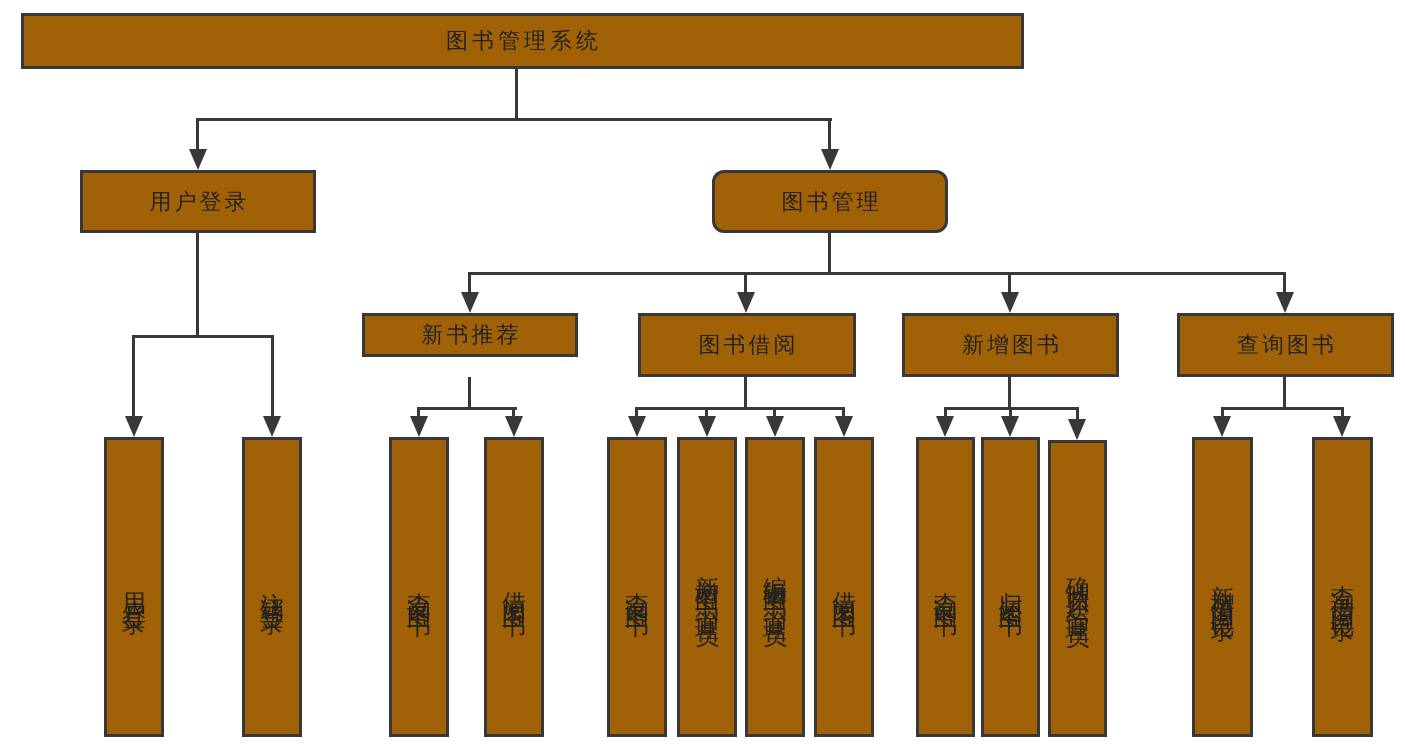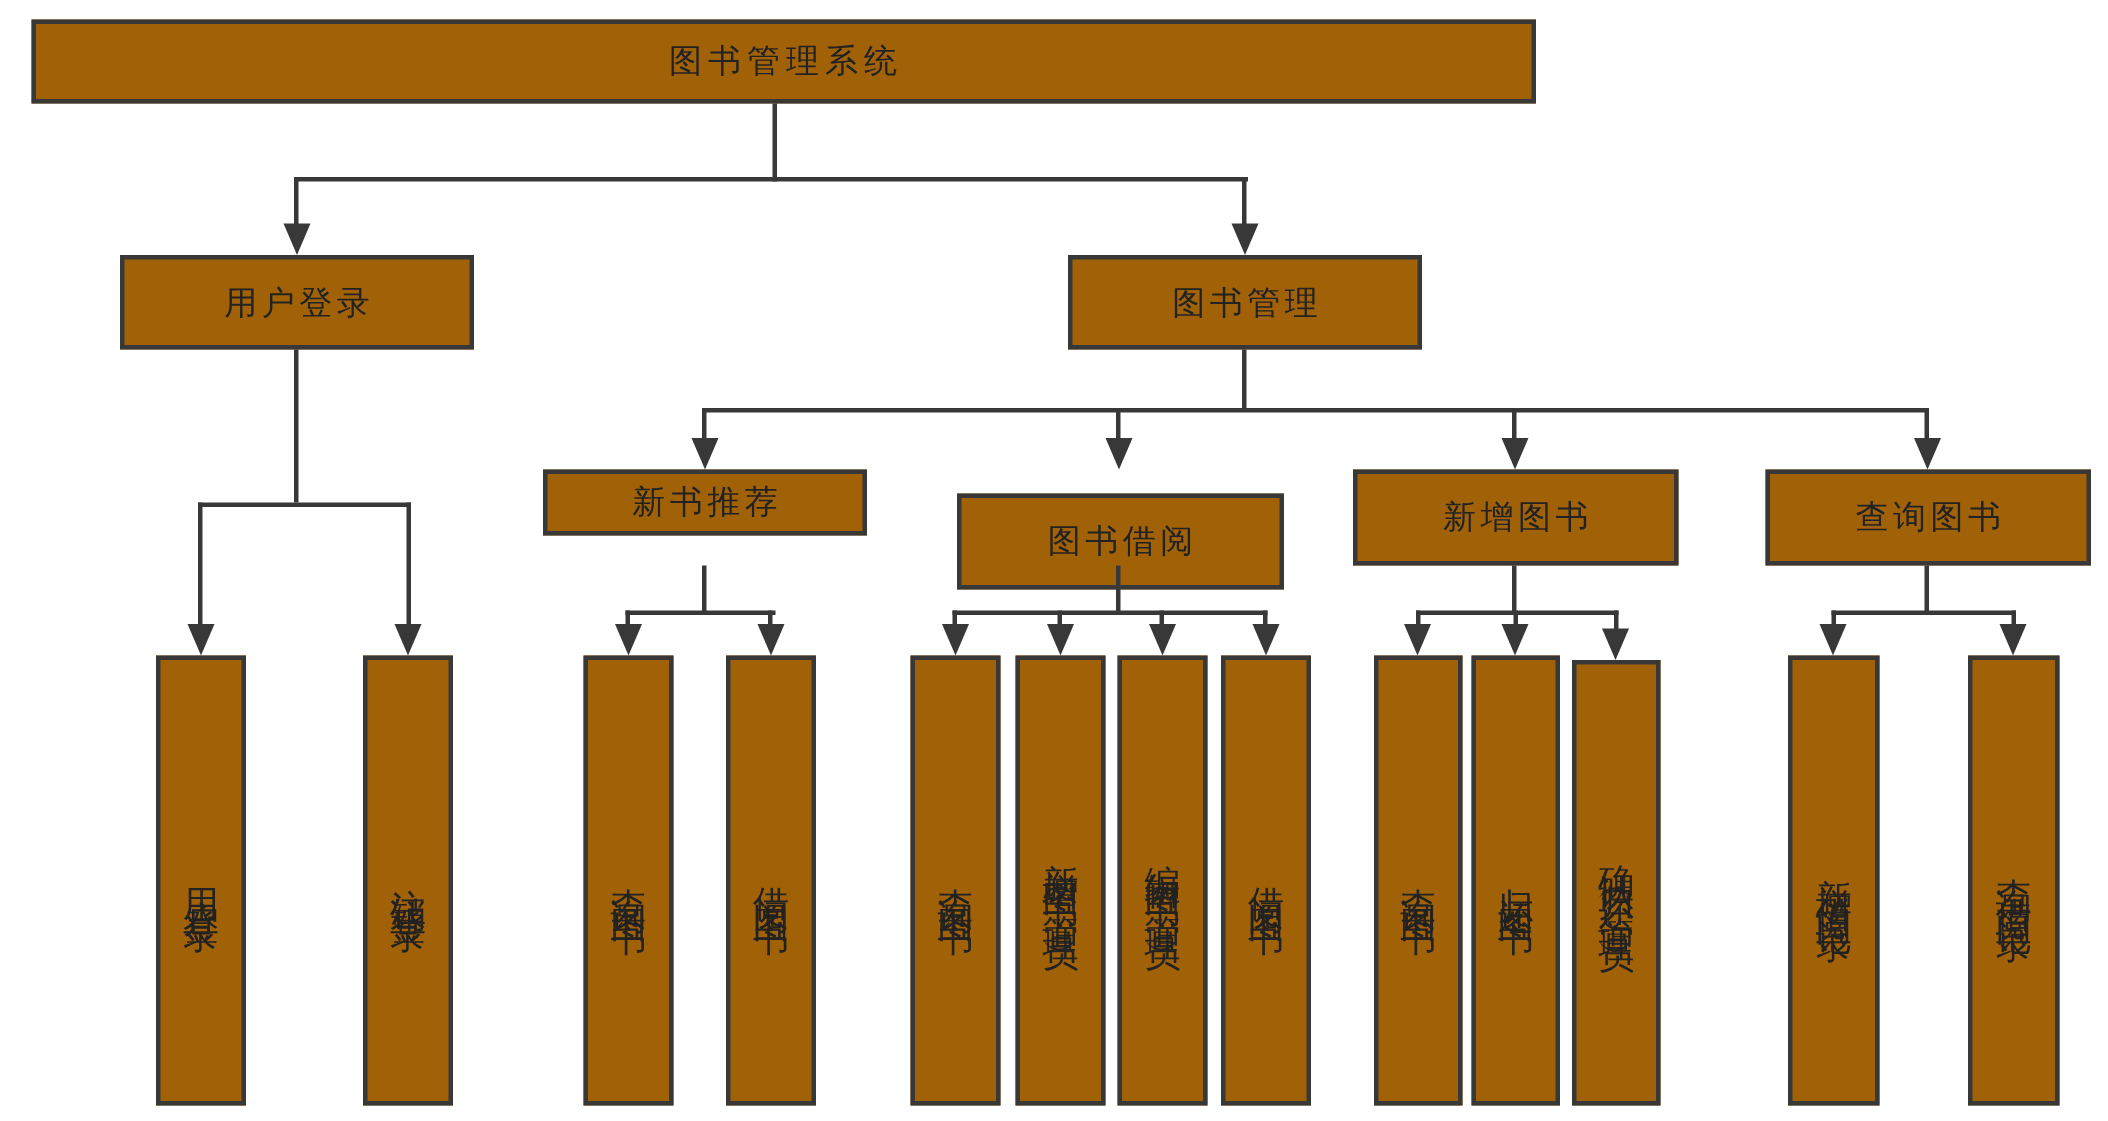--- a/index.html
+++ b/index.html
@@ -30,25 +30,25 @@
 </style>
 </head>
 <body>
 
 <div class="canvas">
 
   <div class="node title" style="left:21px;top:13px;width:1003px;height:56px;">图书管理系统</div>
 
   <div class="node" style="left:80px;top:170px;width:236px;height:63px;">用户登录</div>
 
-  <div class="node" style="left:712px;top:170px;width:236px;height:63px;">图书管理</div>
+  <div class="node" style="left:712px;top:170px;width:236px;height:63px;border-radius:12px;">图书管理</div>
 
   <div class="node" style="left:362px;top:313px;width:216px;height:44px;">新书推荐</div>
 
-  <div class="node" style="left:638px;top:313px;width:218px;height:64px;margin-top:16px;">图书借阅</div>
+  <div class="node" style="left:638px;top:313px;width:218px;height:64px;">图书借阅</div>
 
   <div class="node" style="left:902px;top:313px;width:217px;height:64px;">新增图书</div>
 
   <div class="node" style="left:1177px;top:313px;width:217px;height:64px;">查询图书</div>
 
   <div class="node vert" style="left:104px;top:437px;width:60px;height:300px;">用户登录</div>
 
   <div class="node vert" style="left:242px;top:437px;width:60px;height:300px;">注销登录</div>
 
   <div class="node vert" style="left:389px;top:437px;width:60px;height:300px;">查询图书</div>

